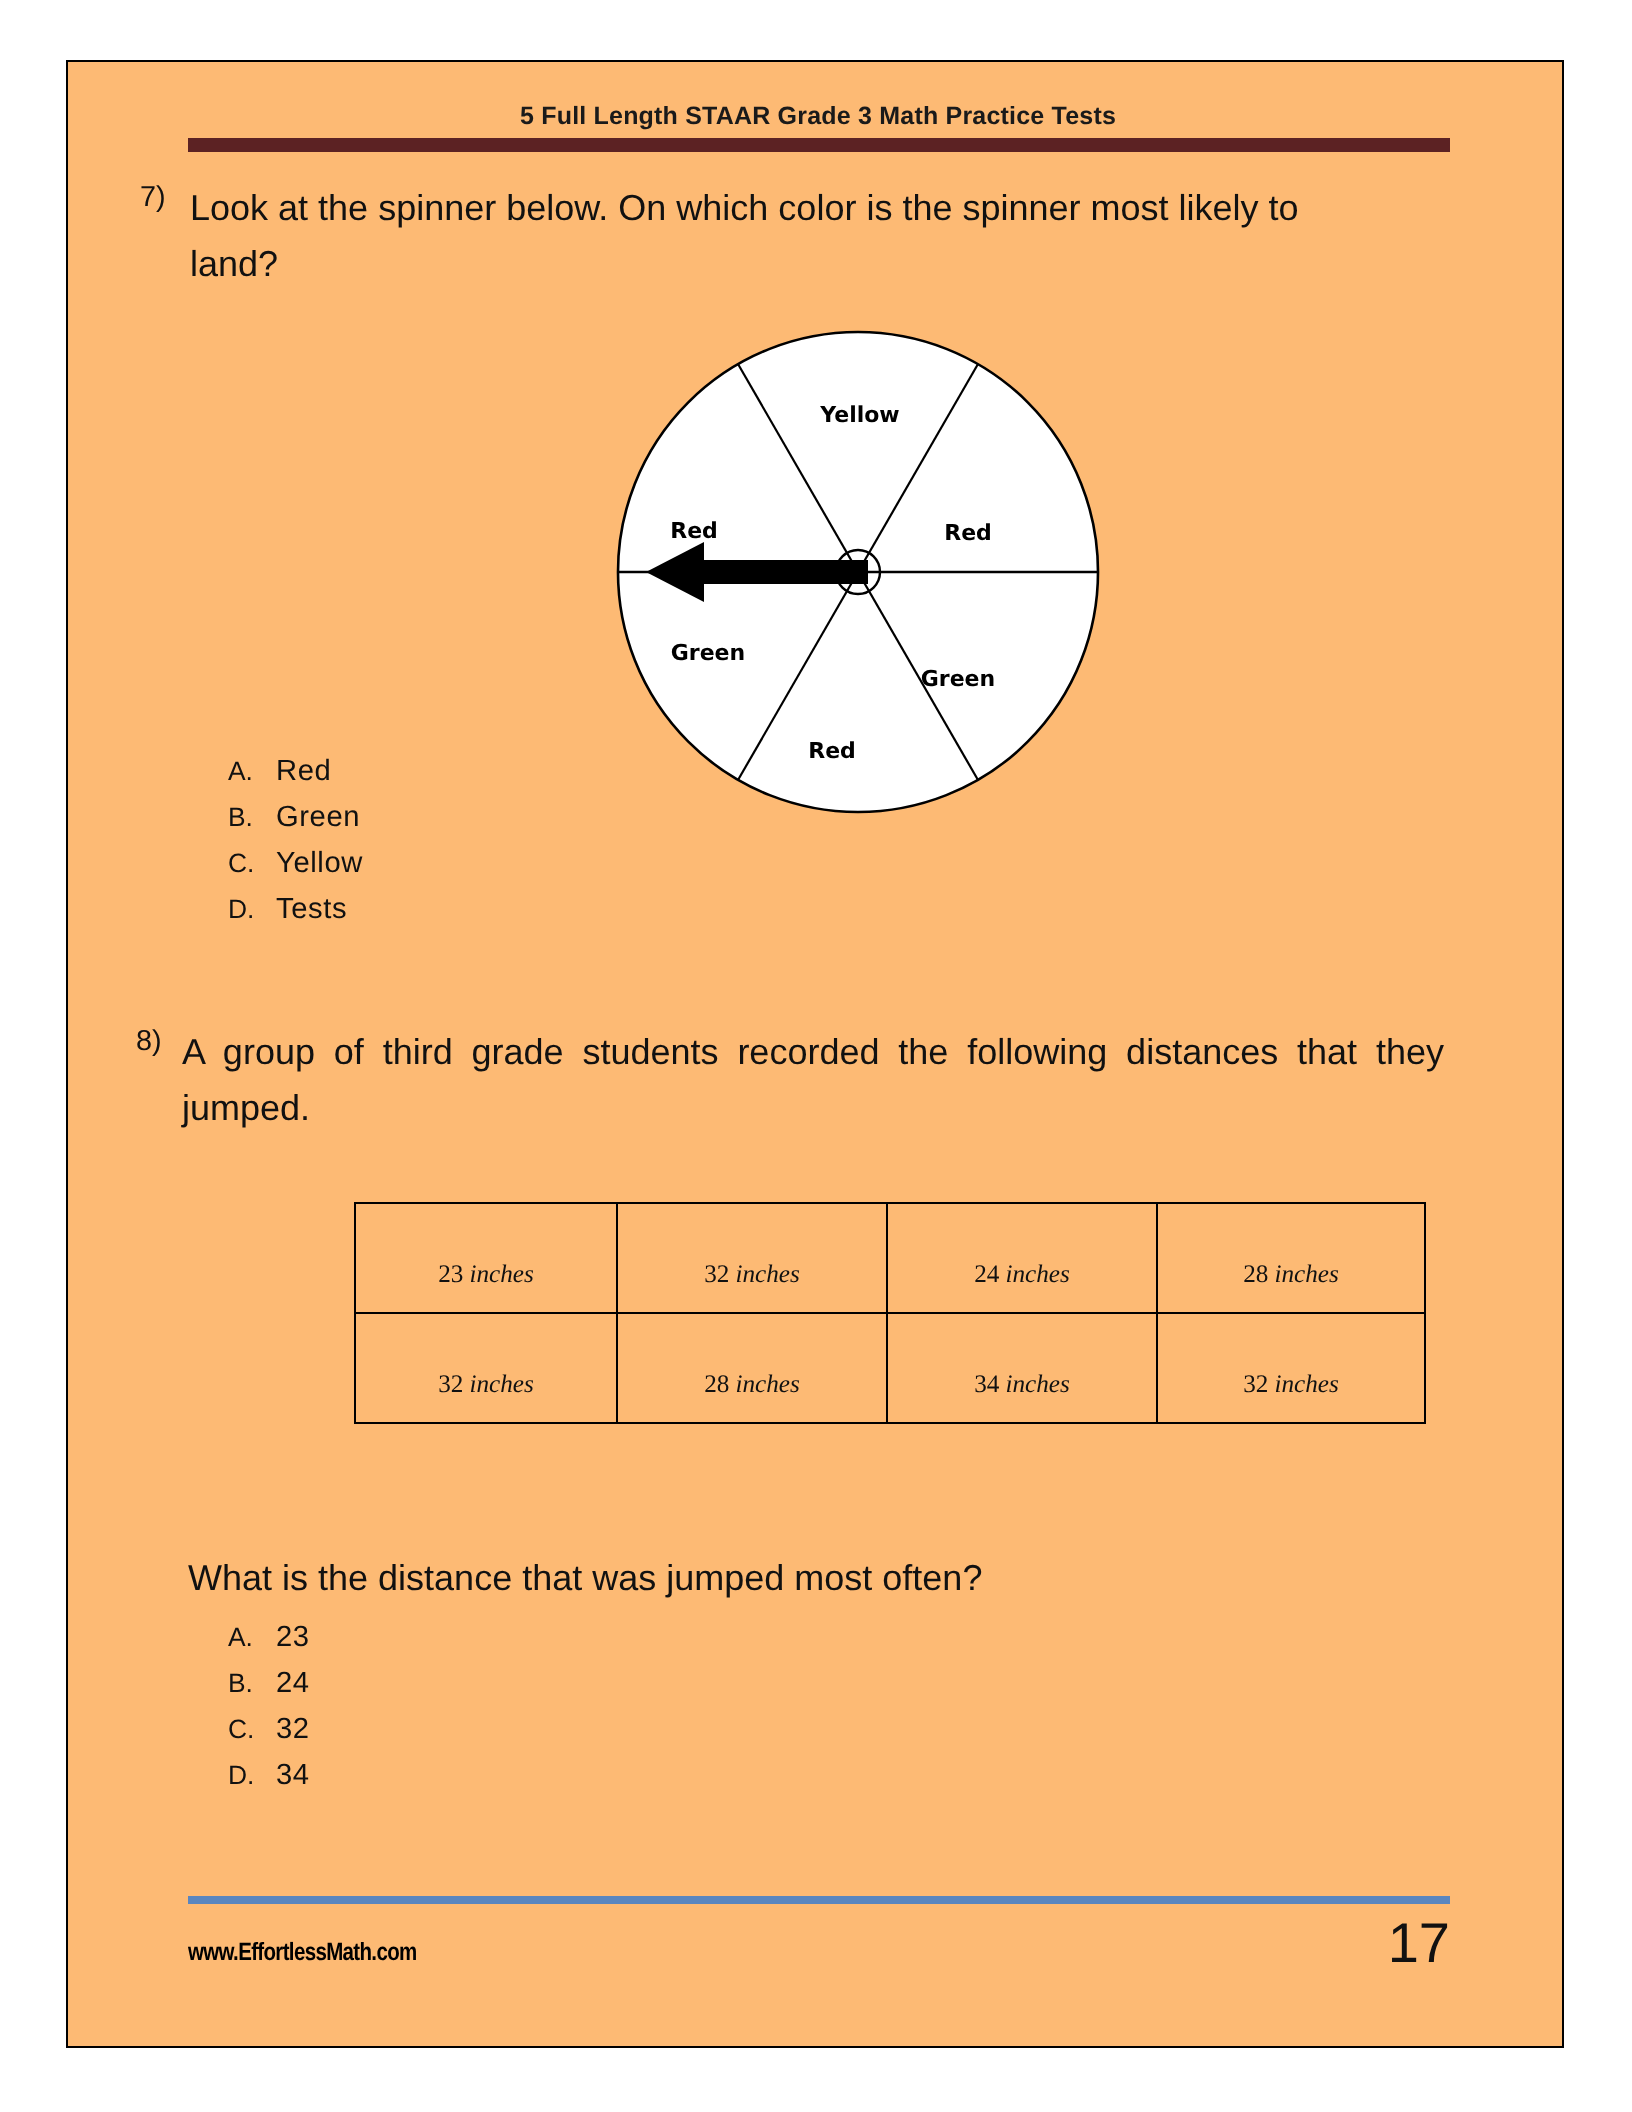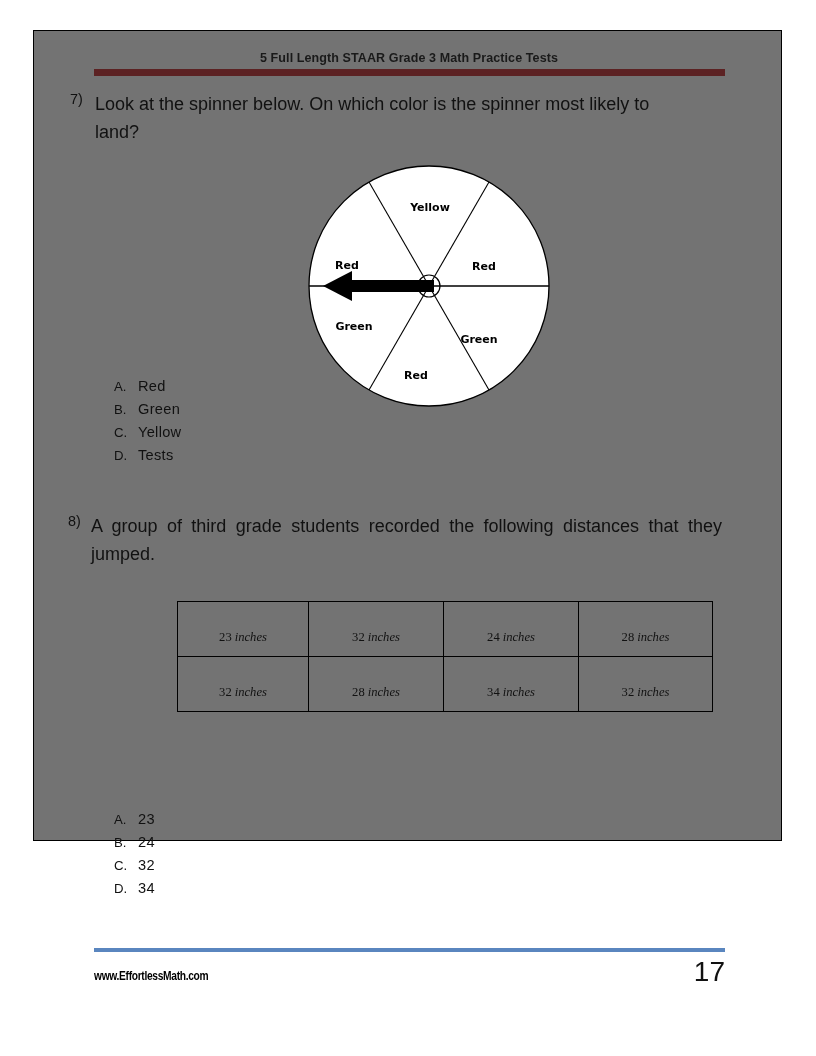--- a/index.html
+++ b/index.html
@@ -14,24 +14,24 @@
     position: relative;
     overflow: hidden;
   }
 
   
   #page-frame {
     position: absolute;
     left: 33px;
     top: 30px;
     width: 749px;
-    height: 811px;
+    height: 994px;
     border: 1.6px solid #000000;
     box-sizing: border-box;
-    background: #737373;
+    background: #fdba74;
   }
 
   
   #header-title {
     position: absolute;
     left: 60px;
     top: 20px;
     width: 630px;
     text-align: center;
     font-size: 12.5px;
@@ -248,20 +248,21 @@
         <td class="c2">
             <div class="cellinner"><span class="val">34</span><span class="unit">inches</span></div>
           </td>
         <td class="c3">
             <div class="cellinner"><span class="val">32</span><span class="unit">inches</span></div>
           </td>
       </tr>
     </tbody>
   </table>
 
+  <div class="qblock" style="left:60px; top:745px; width:600px;">What is the distance that was jumped most often?</div>
 
   <div class="choice-list" style="left:80px; top:780px;">
     <div class="choice-row">
       <span class="choice-letter">A.</span>
       <span class="choice-text">23</span>
     </div>
     <div class="choice-row">
       <span class="choice-letter">B.</span>
       <span class="choice-text">24</span>
     </div>

